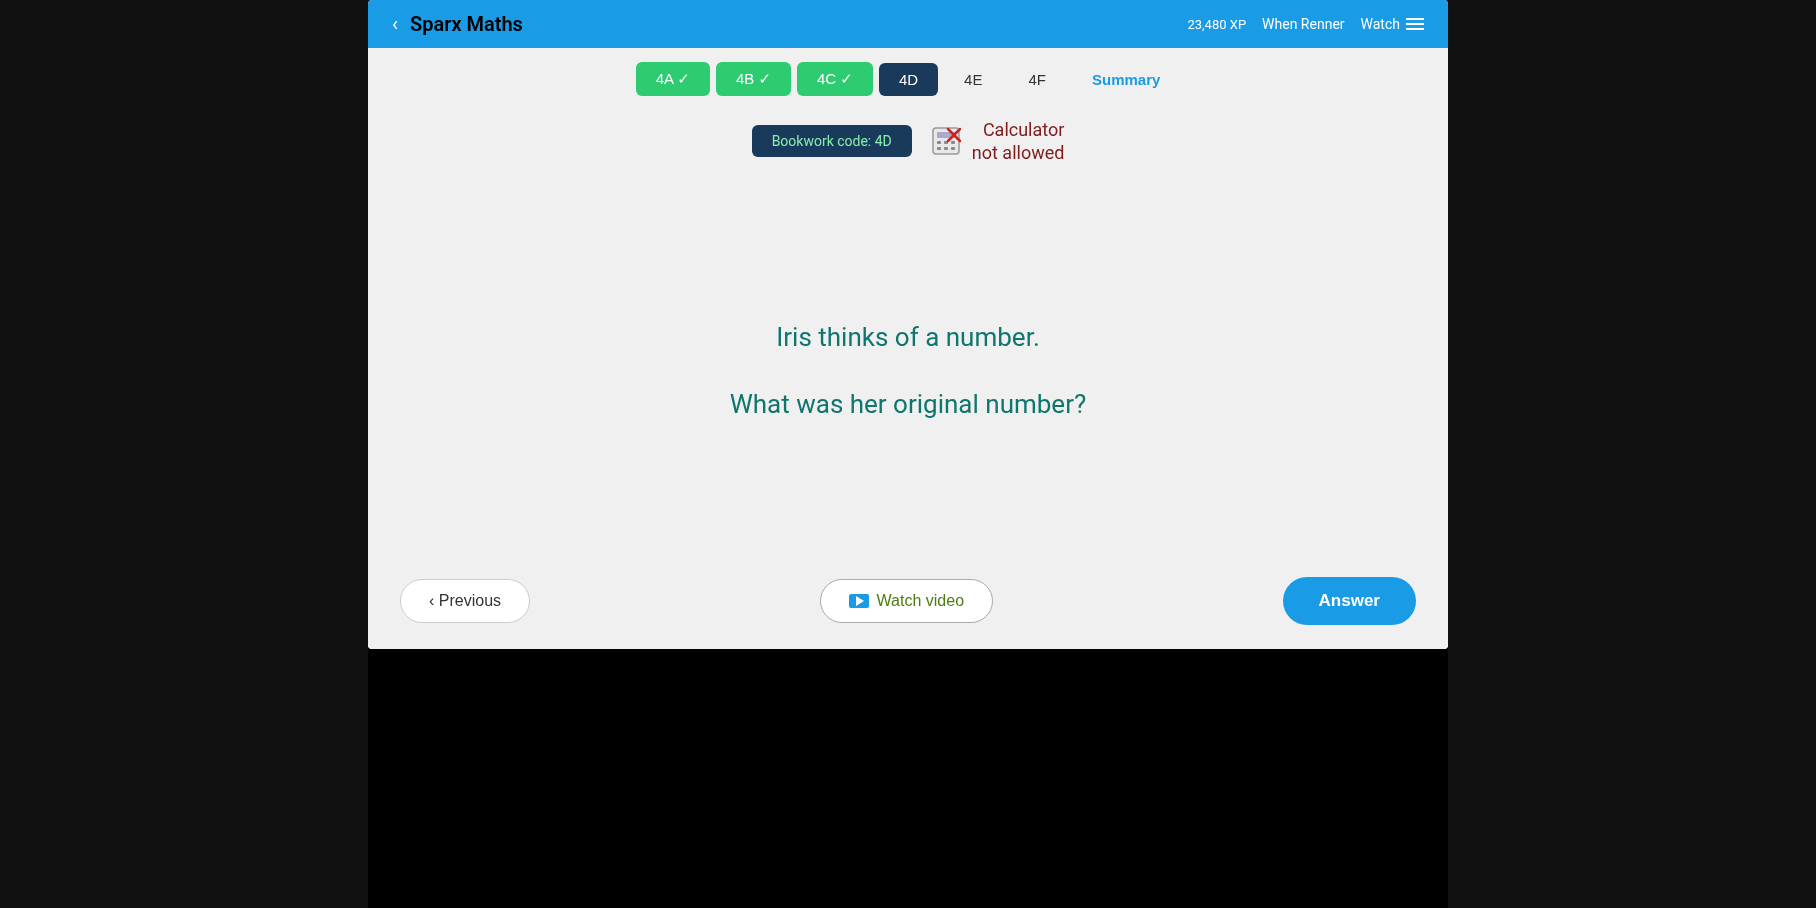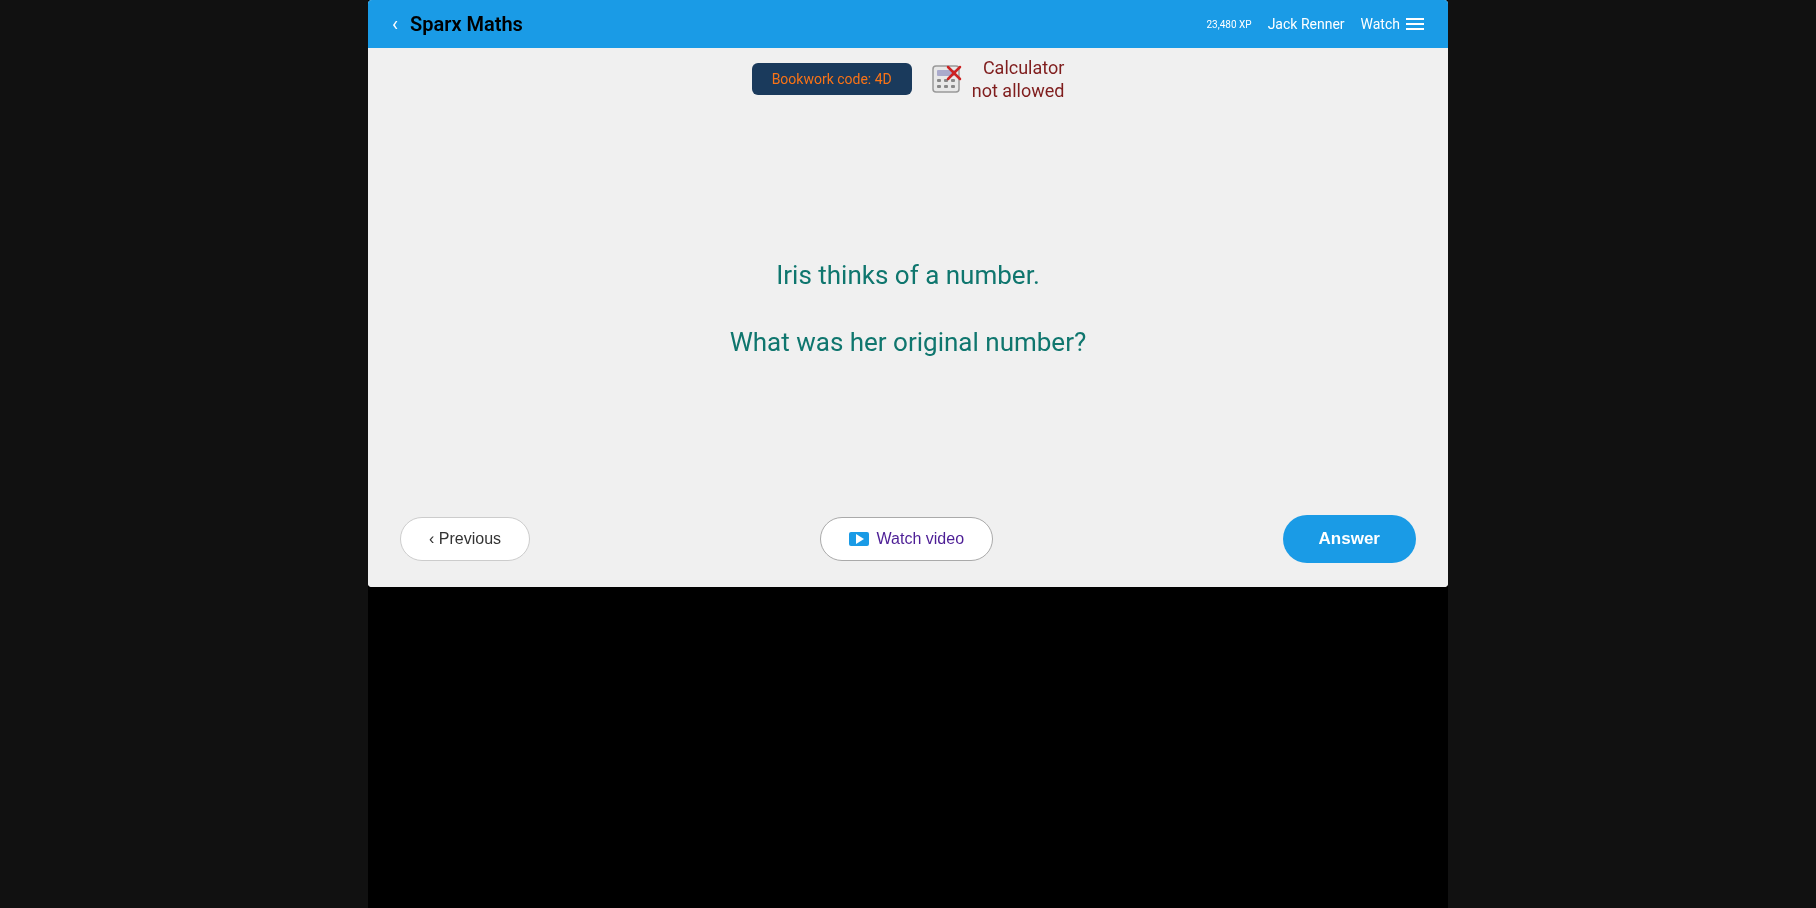--- a/index.html
+++ b/index.html
@@ -50,21 +50,21 @@
     }
 
     .header-right {
       display: flex;
       align-items: center;
       gap: 16px;
     }
 
     .xp-label {
       color: white;
-      font-size: 10px;
+      font-size: 13px;
     }
 
     .user-name {
       color: white;
       font-size: 14px;
     }
 
     .menu-btn {
       color: white;
       font-size: 14px;
@@ -131,21 +131,21 @@
     .bookwork-bar {
       display: flex;
       justify-content: center;
       align-items: center;
       gap: 16px;
       padding: 8px 0 16px 0;
     }
 
     .bookwork-code {
       background: #1a3a5c;
-      color: #f97316;
+      color: #86efac;
       padding: 8px 20px;
       border-radius: 6px;
       font-size: 14px;
     }
 
     .calculator-status {
       display: flex;
       align-items: center;
       gap: 8px;
     }
@@ -215,21 +215,21 @@
       padding: 12px 28px;
       font-size: 16px;
       cursor: pointer;
       display: flex;
       align-items: center;
       gap: 6px;
     }
 
     .watch-video-btn {
       background: white;
-      color: #4c1d95;
+      color: #4d7c0f;
       border: 1.5px solid #aaa;
       border-radius: 24px;
       padding: 12px 28px;
       font-size: 16px;
       cursor: pointer;
       display: flex;
       align-items: center;
       gap: 8px;
     }
 
@@ -282,32 +282,41 @@
 
   <div class="app-container" style="flex-shrink:0;">
 
     <div class="header">
       <div class="header-left">
         <span class="back-arrow">‹</span>
         <span class="app-title">Sparx Maths</span>
       </div>
       <div class="header-right">
         <span class="xp-label">23,480 XP</span>
-        <span class="user-name">Jack Renner</span>
+        <span class="user-name">When Renner</span>
         <div class="menu-btn">
           <span>Watch</span>
           <div class="hamburger">
             <span></span>
               <span></span>
               <span></span>
           </div>
         </div>
       </div>
     </div>
 
+    <div class="tab-bar">
+      <button class="tab tab-completed">4A ✓</button>
+      <button class="tab tab-completed">4B ✓</button>
+      <button class="tab tab-completed">4C ✓</button>
+      <button class="tab tab-active">4D</button>
+      <button class="tab tab-inactive">4E</button>
+      <button class="tab tab-inactive">4F</button>
+      <button class="tab tab-summary">Summary</button>
+    </div>
 
     <div class="bookwork-bar">
       <div class="bookwork-code">Bookwork code: 4D</div>
       <div class="calculator-status">
         <div class="calc-icon">
           <svg viewBox="0 0 32 32" fill="none" xmlns="http://www.w3.org/2000/svg">
             <rect x="3" y="3" width="26" height="26" rx="3" fill="#e8e8e8" stroke="#999" stroke-width="1.5"></rect>
             <rect x="7" y="7" width="18" height="6" rx="1" fill="#aac"></rect>
             <rect x="7" y="16" width="4" height="3" rx="1" fill="#888"></rect>
             <rect x="14" y="16" width="4" height="3" rx="1" fill="#888"></rect>

